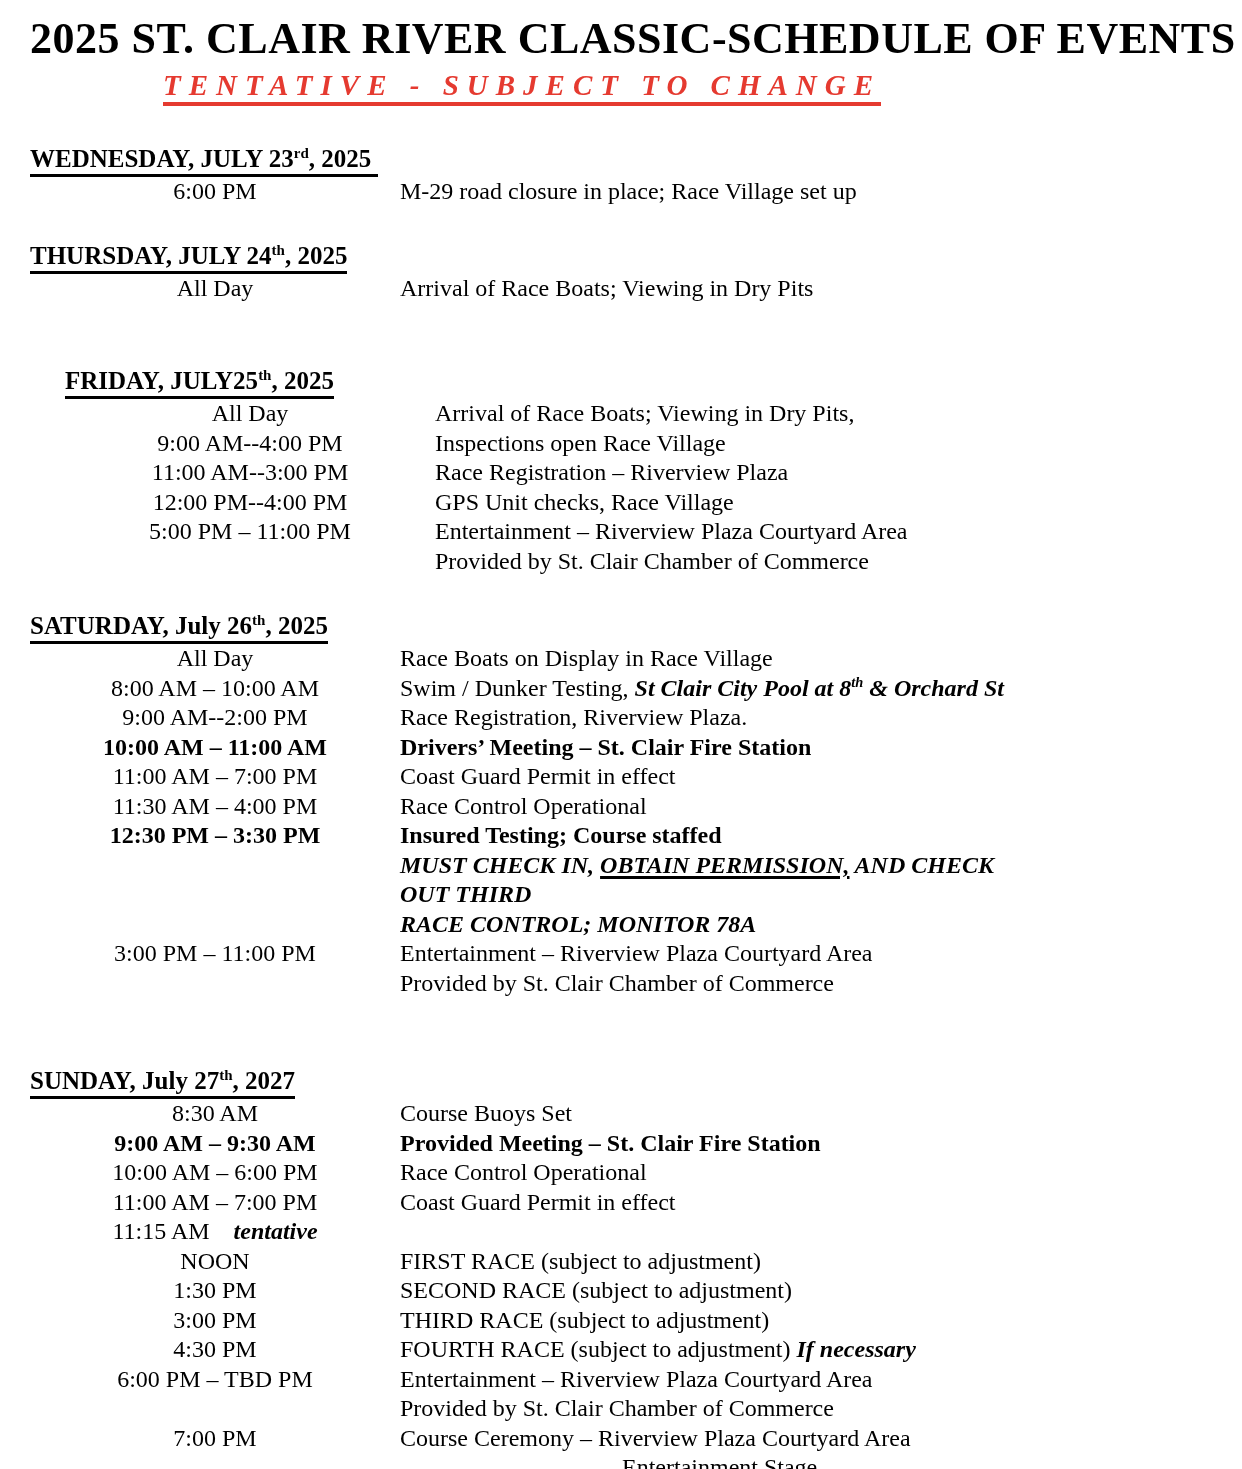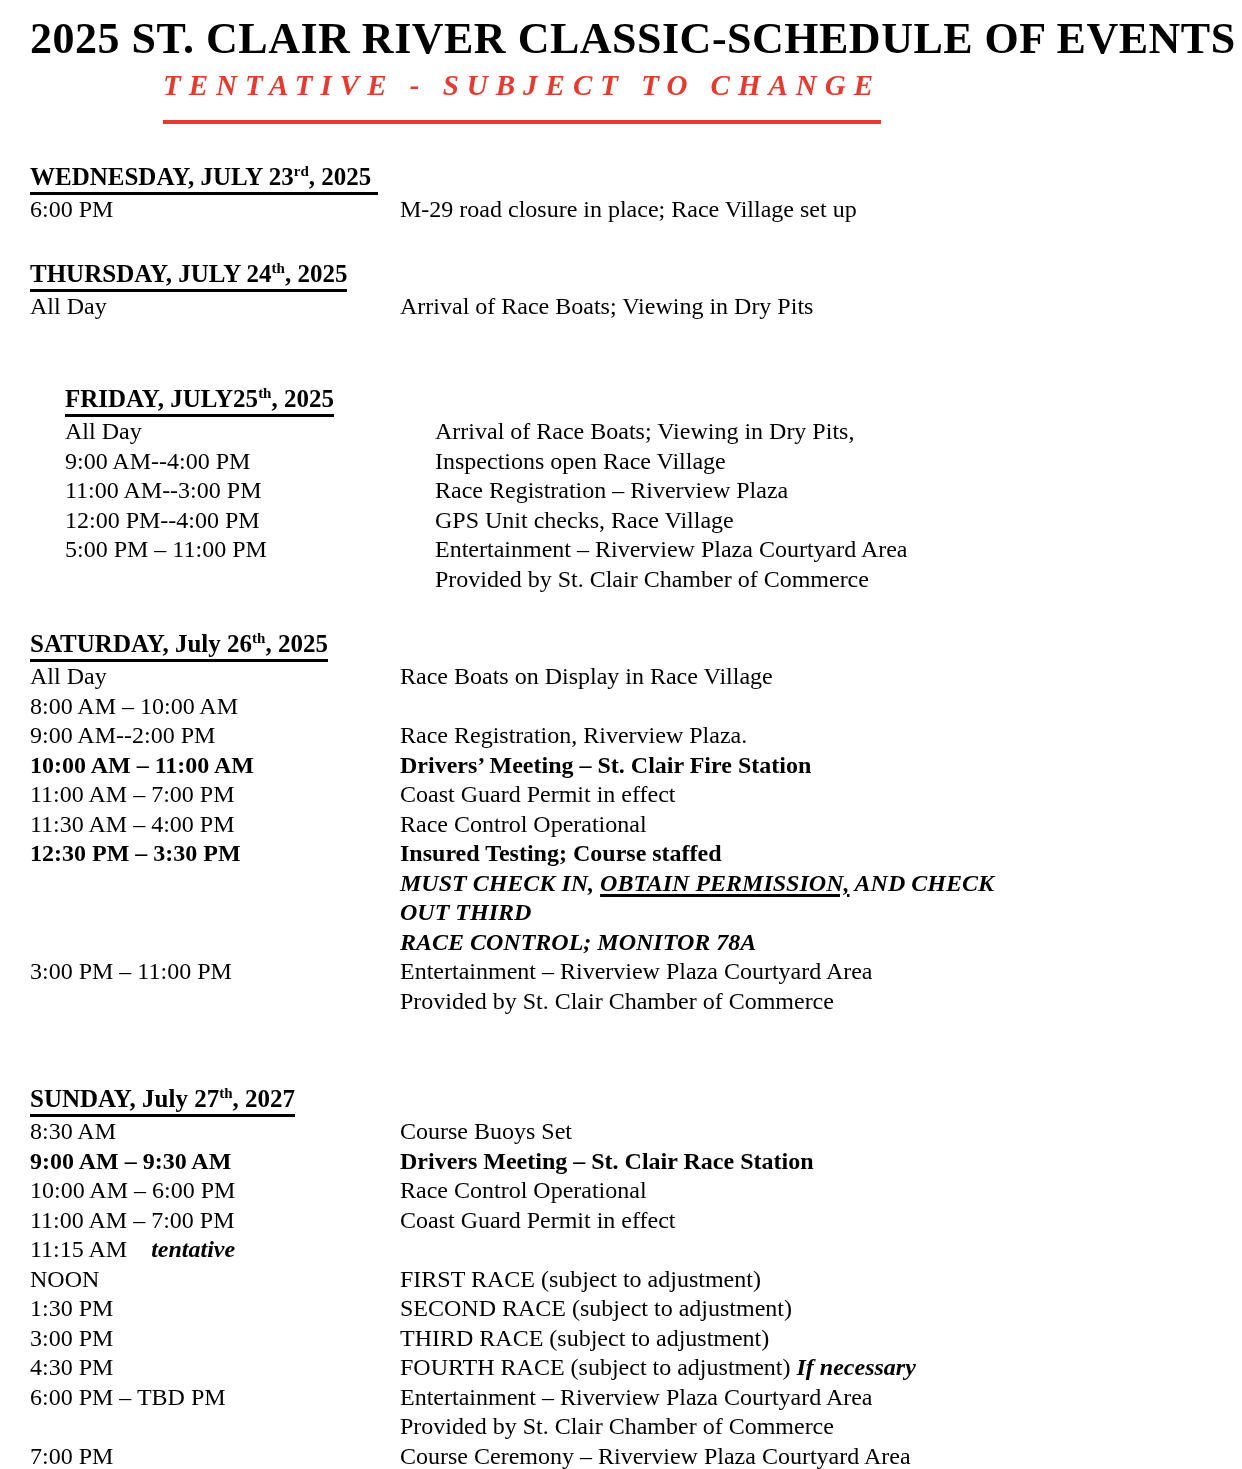--- a/index.html
+++ b/index.html
@@ -28,21 +28,21 @@
     margin-top:7px;
   }
   .subtitle{
     display:inline-block;
     font-size:29px;
     font-weight:bold;
     font-style:italic;
     letter-spacing:8px;
     color:#e53a30;
     border-bottom:4px solid #e53a30;
-    padding-bottom:18px;
+    padding-bottom:0;
   }
   .sections{margin-top:37px;}
   .section{margin:0;}
   .section:nth-of-type(1){margin-bottom:33px;}
   .section:nth-of-type(2){margin-bottom:62px;}
   .section:nth-of-type(3){margin-bottom:34px;margin-left:35px;}
   .section:nth-of-type(4){margin-bottom:67px;}
   .section:nth-of-type(5){margin-bottom:0;}
   .heading{
     font-size:25px;
@@ -57,20 +57,21 @@
   }
   .row{
     display:flex;
     font-size:24px;
     line-height:29.5px;
   }
   .time{
     width:370px;
     flex:none;
     white-space:pre-wrap;
+    text-align:center;
   }
   .desc{
     flex:1;
     white-space:pre-wrap;
   }
   .desc.indent2{padding-left:222px;}
   .b{font-weight:bold;}
   .i{font-style:italic;}
   .u{text-decoration:underline;text-decoration-thickness:2.5px;text-underline-offset:3px;}
   .sup{font-size:60%;vertical-align:super;line-height:0;}
@@ -128,20 +129,21 @@
         </div>
       </section>
       <section class="section">
         <div class="heading"><span class="heading-text"><span>SATURDAY, July 26</span><span class="sup">th</span><span>, 2025</span></span></div>
         <div class="row">
           <div class="time"><span>All Day</span></div>
           <div class="desc"><span>Race Boats on Display in Race Village</span></div>
         </div>
         <div class="row">
           <div class="time"><span>8:00 AM – 10:00 AM</span></div>
+          <div class="desc"><span>Swim / Dunker Testing, </span><span class="b i">St Clair City Pool at 8</span><span class="b i sup">th</span><span class="b i"> &amp; Orchard St</span></div>
         </div>
         <div class="row">
           <div class="time"><span>9:00 AM--2:00 PM</span></div>
           <div class="desc"><span>Race Registration, Riverview Plaza.</span></div>
         </div>
         <div class="row">
           <div class="time"><span class="b">10:00 AM – 11:00 AM</span></div>
           <div class="desc"><span class="b">Drivers’ Meeting – St. Clair Fire Station</span></div>
         </div>
         <div class="row">
@@ -174,21 +176,21 @@
         </div>
       </section>
       <section class="section">
         <div class="heading"><span class="heading-text"><span>SUNDAY, July 27</span><span class="sup">th</span><span>, 2027</span></span></div>
         <div class="row">
           <div class="time"><span>8:30 AM</span></div>
           <div class="desc"><span>Course Buoys Set</span></div>
         </div>
         <div class="row">
           <div class="time"><span class="b">9:00 AM – 9:30 AM</span></div>
-          <div class="desc"><span class="b">Drivers Meeting – St. Clair Race Station</span></div>
+          <div class="desc"><span class="b">Provided Meeting – St. Clair Fire Station</span></div>
         </div>
         <div class="row">
           <div class="time"><span>10:00 AM – 6:00 PM</span></div>
           <div class="desc"><span>Race Control Operational</span></div>
         </div>
         <div class="row">
           <div class="time"><span>11:00 AM – 7:00 PM</span></div>
           <div class="desc"><span>Coast Guard Permit in effect</span></div>
         </div>
         <div class="row">

